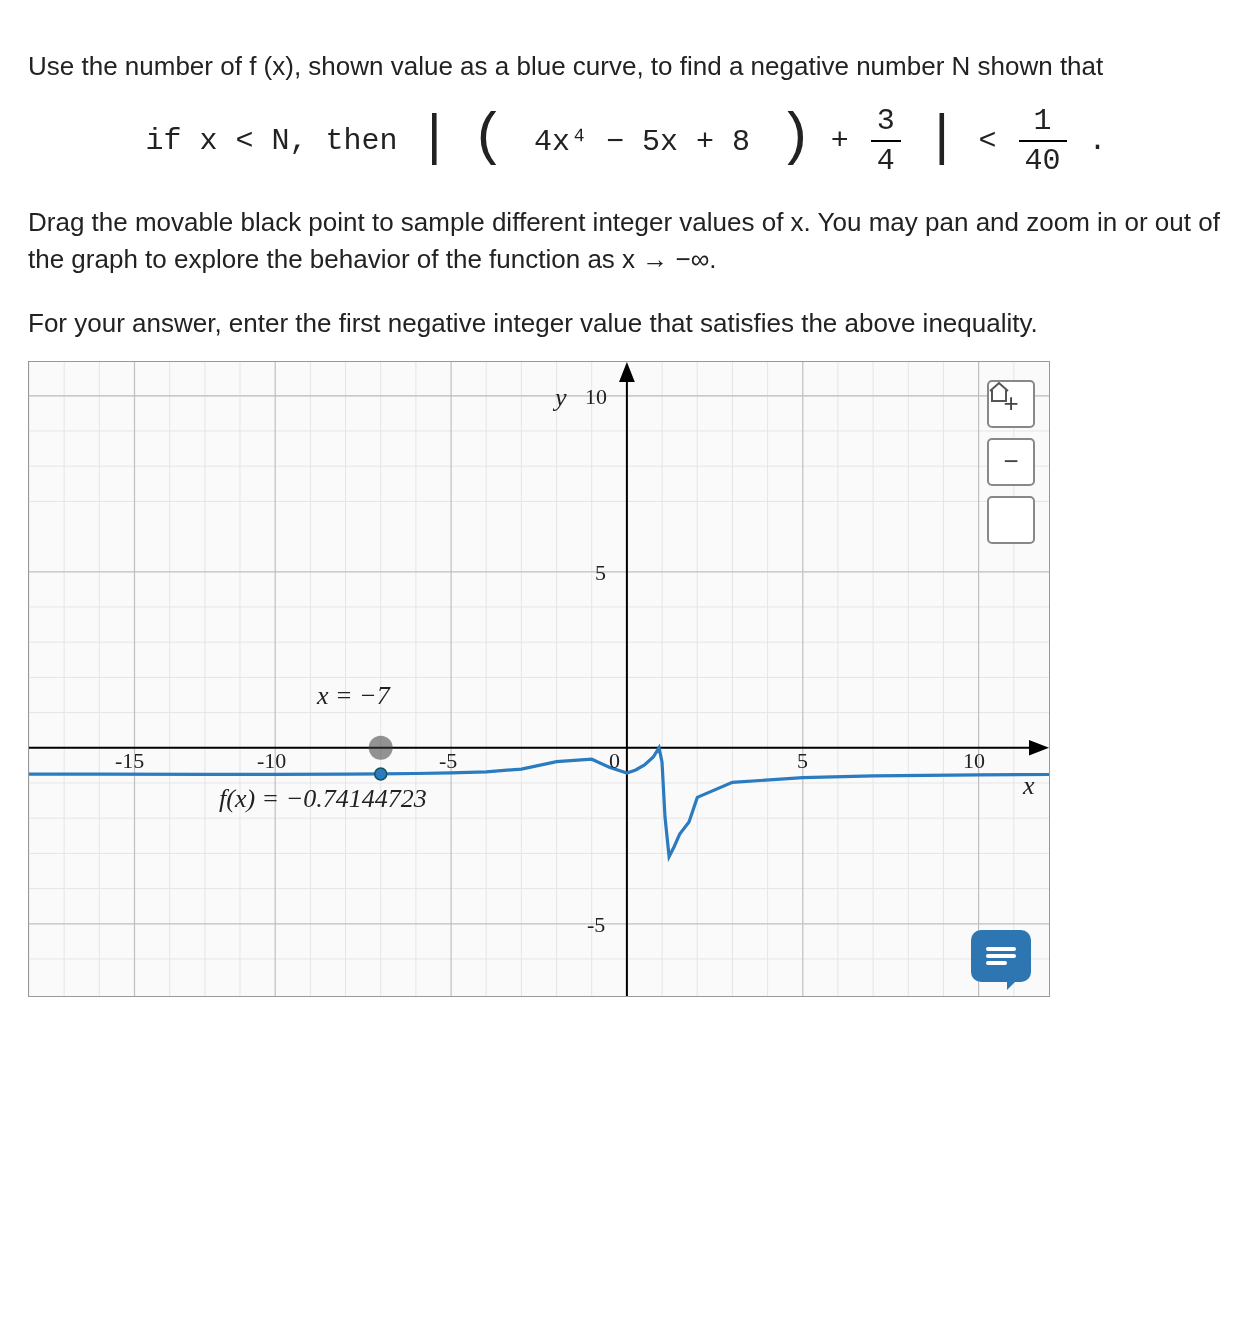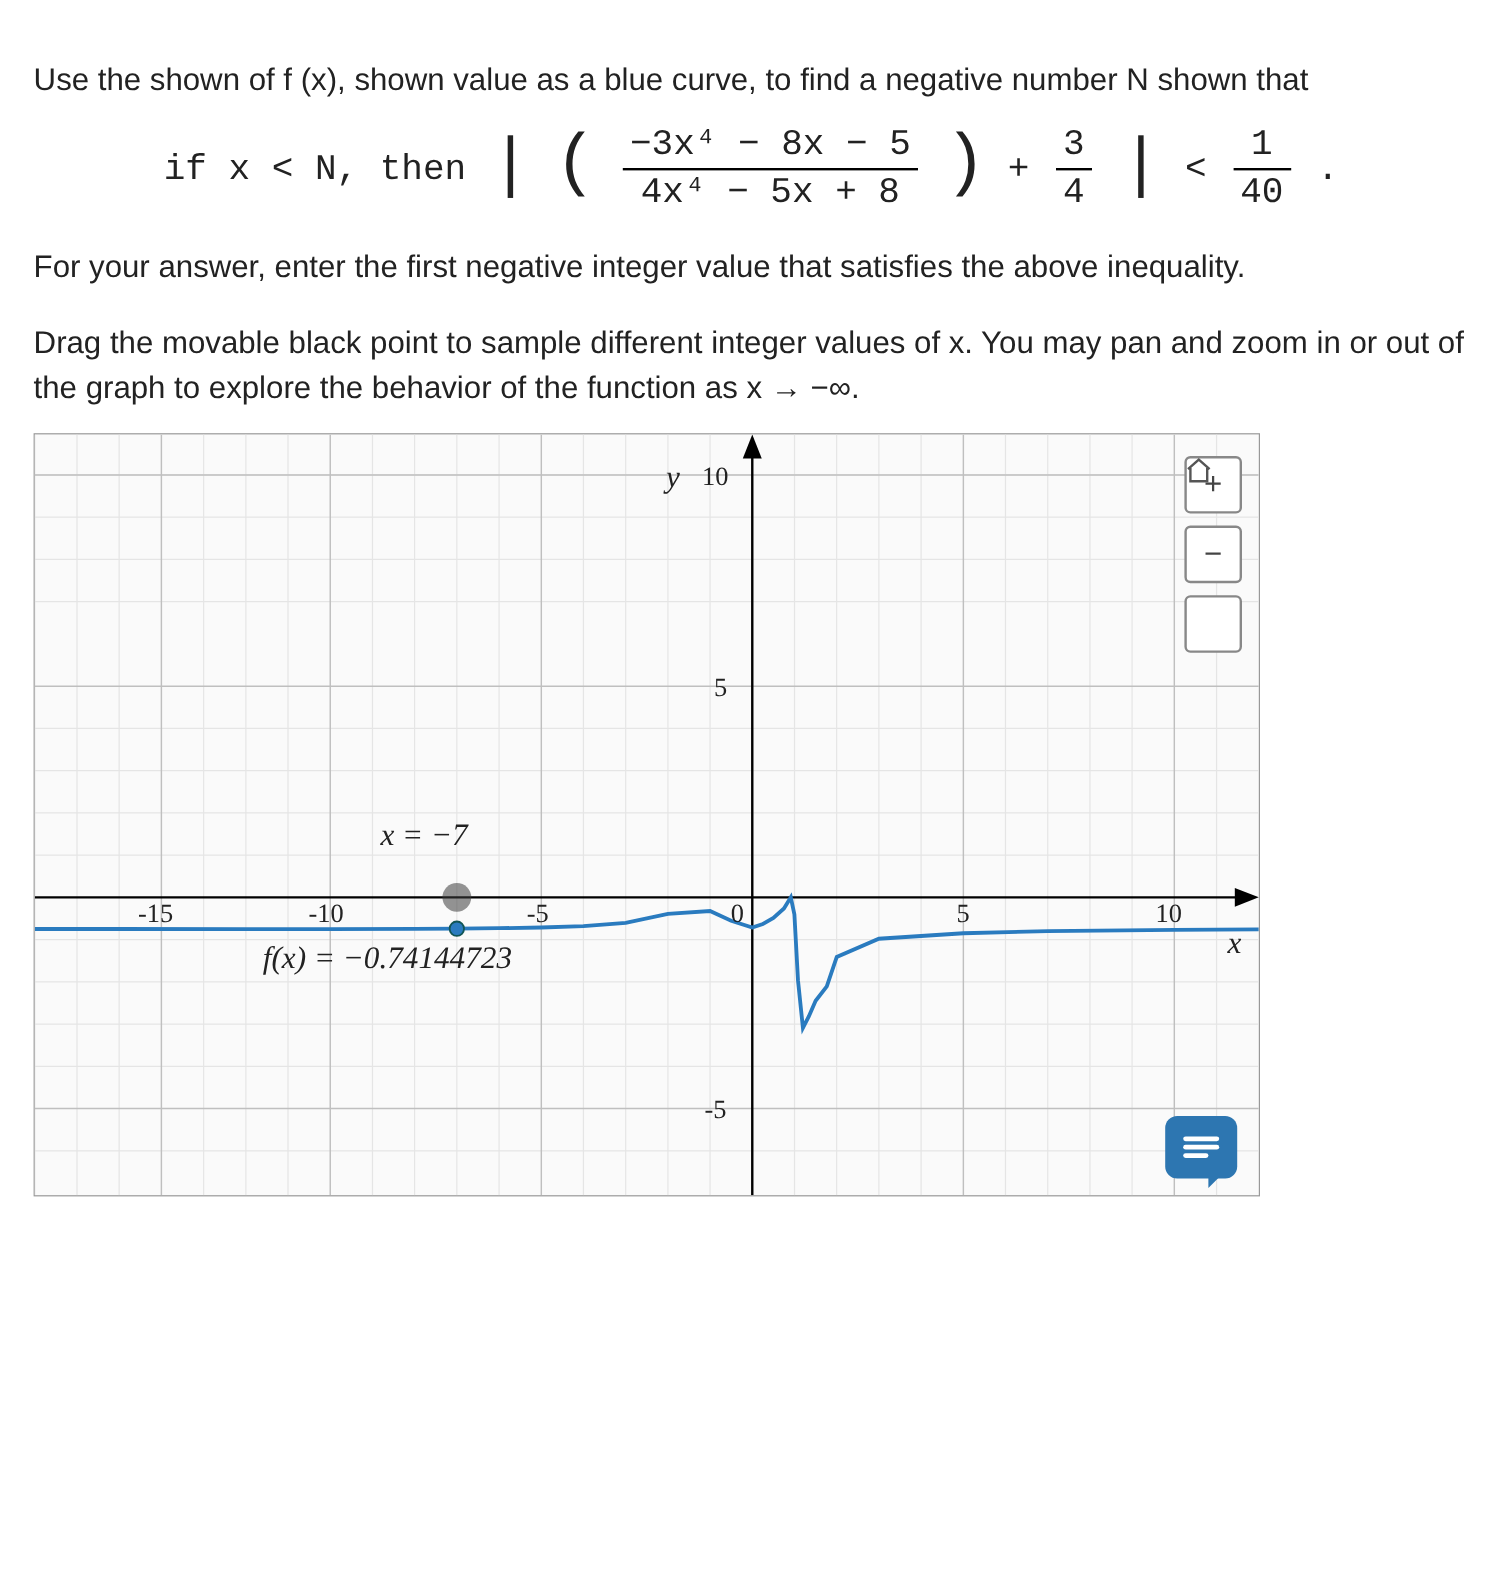--- a/index.html
+++ b/index.html
@@ -35,48 +35,47 @@
   .chatbubble .lines{width:30px}
   .chatbubble .lines span{display:block;height:4px;background:#fff;border-radius:2px;margin:3px 0}
   .chatbubble .lines span:nth-child(3){width:70%}
 </style>
 </head>
 <body>
 
 <div class="page">
 
   <p class="prose">
-    <span>Use the shown of </span><span class="fvar">f (x)</span><span>, shown value as a blue curve, to find a negative number </span><span class="fvar">N</span><span> shown that</span>
+    <span>Use the number of </span><span class="fvar">f (x)</span><span>, shown value as a blue curve, to find a negative number </span><span class="fvar">N</span><span> shown that</span>
   </p>
 
   <div class="math-row">
     <span>if x &lt; N, then </span>
     <span class="absb">|</span>
     <span class="bigparen">(</span>
     <span class="frac">
-      <span class="num">−3x⁴ − 8x − 5</span>
       <span class="den">4x⁴ − 5x + 8</span>
     </span>
     <span class="bigparen">)</span>
     <span> + </span>
     <span class="frac">
       <span class="num">3</span>
       <span class="den">4</span>
     </span>
     <span class="absb">|</span>
     <span> &lt; </span>
     <span class="frac">
       <span class="num">1</span>
       <span class="den">40</span>
     </span>
     <span> .</span>
   </div>
 
+  <p class="prose">Drag the movable black point to sample different integer values of x. You may pan and zoom in or out of the graph to explore the behavior of the function as x → −∞.</p>
   <p class="prose">For your answer, enter the first negative integer value that satisfies the above inequality.</p>
-  <p class="prose">Drag the movable black point to sample different integer values of x. You may pan and zoom in or out of the graph to explore the behavior of the function as x → −∞.</p>
 
   <div class="graph-wrap">
     <svg viewBox="0 0 1020 634">
 
       <g>
         <line class="grid-minor" x1="0" y1="0" x2="0" y2="634"></line>
         <line class="grid-minor" x1="35.17" y1="0" x2="35.17" y2="634"></line>
         <line class="grid-minor" x1="70.3" y1="0" x2="70.3" y2="634"></line>
         <line class="grid-minor" x1="140.7" y1="0" x2="140.7" y2="634"></line>
         <line class="grid-minor" x1="175.9" y1="0" x2="175.9" y2="634"></line>

